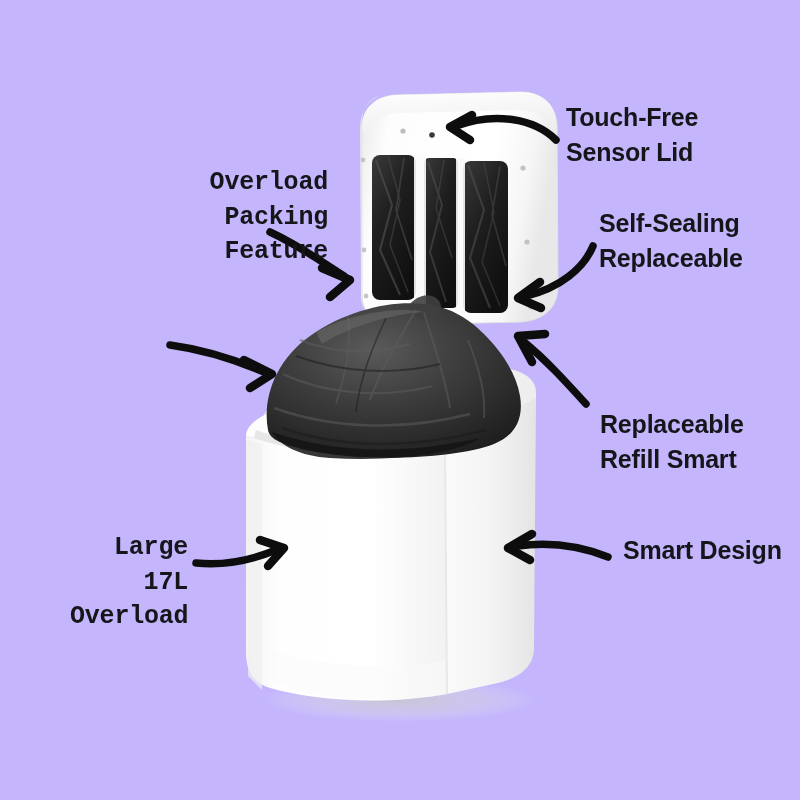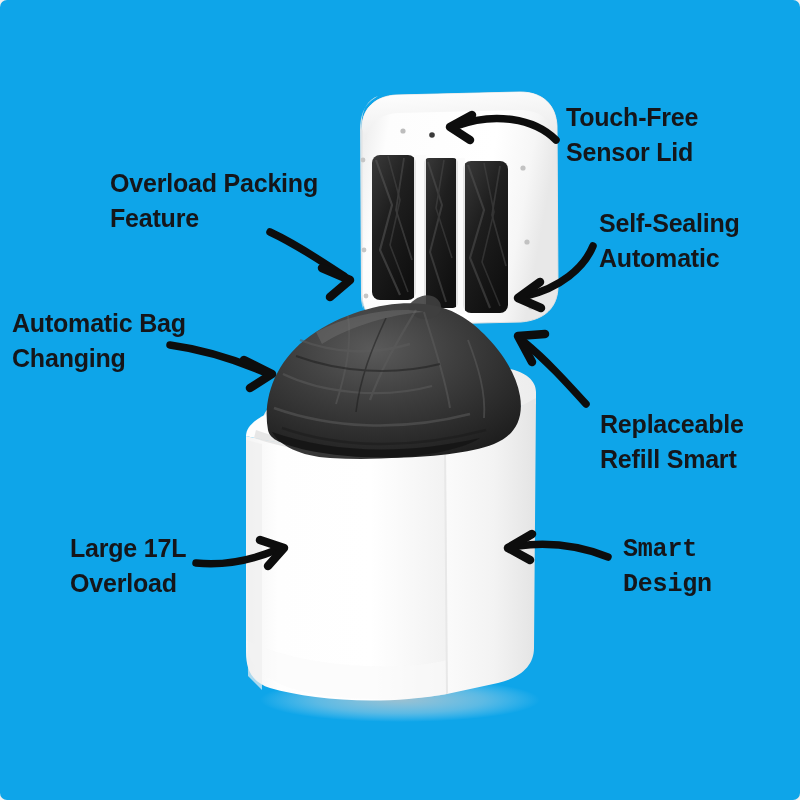--- a/index.html
+++ b/index.html
@@ -23,38 +23,38 @@
     position: absolute;
     font-family: "Liberation Sans", sans-serif;
     font-weight: 700;
     font-size: 25px;
     line-height: 1.38;
     color: #15161a;
     letter-spacing: -0.2px;
     white-space: pre-line;
   }
   .ann-right { text-align: left; }
-  .ann-center { text-align: left; }
+  .ann-center { text-align: right; font-family: Liberation Mono, monospace; }
 
   svg.layer {
     position: absolute;
     left: 0;
     top: 0;
     width: 800px;
     height: 800px;
     overflow: visible;
   }
   #product-layer { z-index: 1; }
   #arrow-layer   { z-index: 3; }
   .annotation    { z-index: 4; }
 </style>
 </head>
 <body style="background: rgb(240, 240, 240);">
 
-<div id="stage" style="background: #0ea5e9; border-radius: 7px;">
+<div id="stage" style="background: #c4b5fd;">
 
   <svg class="layer" id="product-layer" viewBox="0 0 800 800">
     <defs>
       <linearGradient id="binFrontGrad" x1="0" y1="0" x2="1" y2="0">
         <stop offset="0%" stop-color="#f4f4f4"></stop>
         <stop offset="16%" stop-color="#fefefe"></stop>
         <stop offset="62%" stop-color="#ffffff"></stop>
         <stop offset="100%" stop-color="#f2f2f2"></stop>
       </linearGradient>
       <linearGradient id="binSideGrad" x1="0" y1="0" x2="1" y2="0">
@@ -284,26 +284,24 @@
     </g>
   </svg>
 
   <div class="annotation ann-right" style="left:566px; top:100px;">Touch-Free
 Sensor Lid</div>
 
   <div class="annotation ann-center" style="left:110px; top:166px; width:218px;">Overload Packing
 Feature</div>
 
   <div class="annotation ann-right" style="left:599px; top:206px;">Self-Sealing
-Automatic</div>
-
-  <div class="annotation ann-center" style="left:12px; top:306px; width:190px;">Automatic Bag
-Changing</div>
+Replaceable</div>
+
 
   <div class="annotation ann-right" style="left:600px; top:407px;">Replaceable
 Refill Smart</div>
 
   <div class="annotation ann-center" style="left:70px; top:531px; width:118px;">Large 17L
 Overload</div>
 
-  <div class="annotation ann-right" style="left:623px; top:533px;font-family:Liberation Mono, monospace;">Smart Design</div>
+  <div class="annotation ann-right" style="left:623px; top:533px;">Smart Design</div>
 
 </div>
 
 </body></html>

